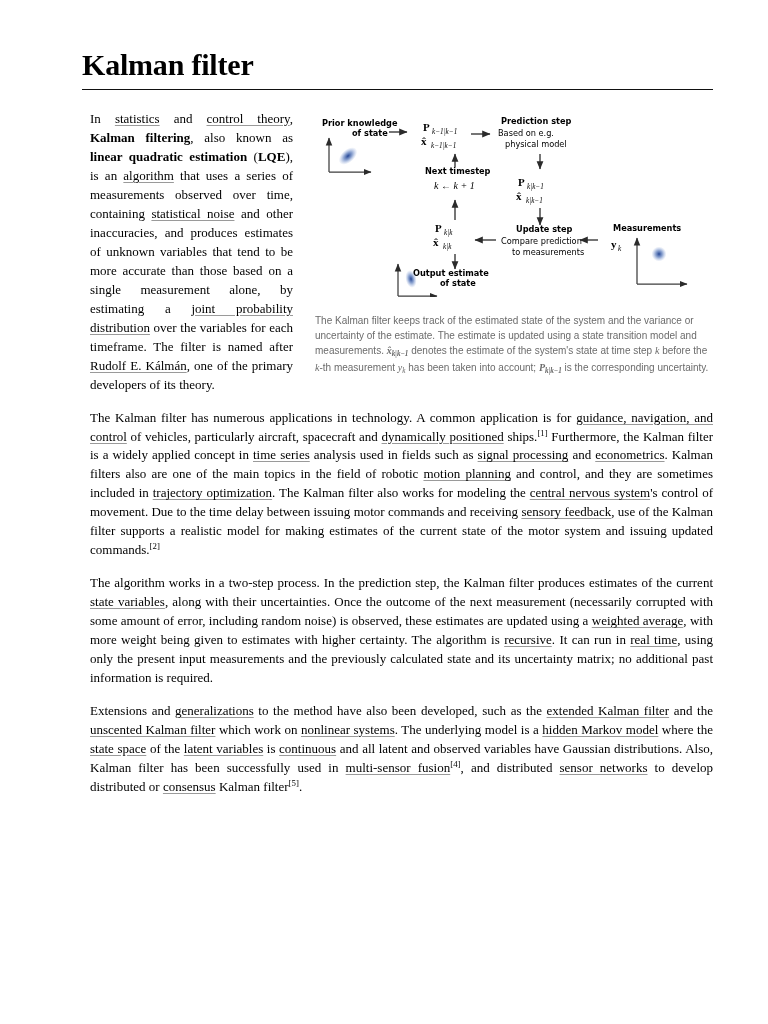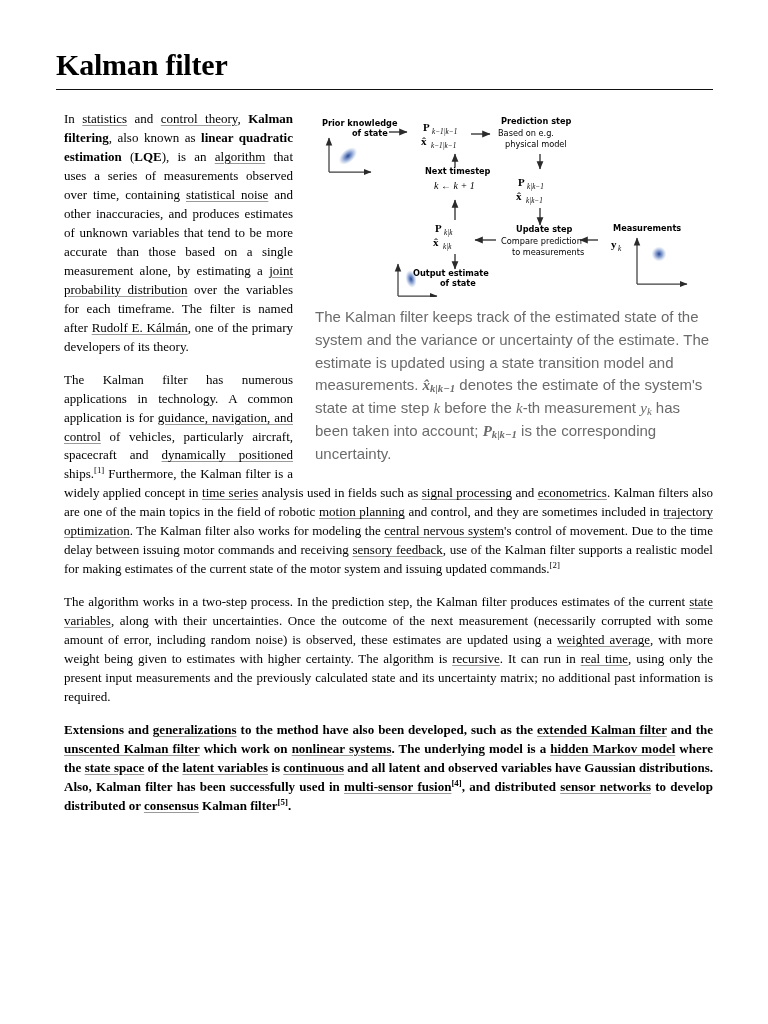--- a/index.html
+++ b/index.html
@@ -12,21 +12,21 @@
     height: 1024px;
     font-family: "Liberation Serif", "DejaVu Serif", serif;
     color: #000000;
     overflow: hidden;
   }
   .page {
     position: relative;
     width: 768px;
     height: 1024px;
     box-sizing: border-box;
-    padding: 48px 55px 0 56px;
+    padding: 48px 55px 0 82px;
   }
 
   
   .title {
     font-family: "Liberation Serif", "DejaVu Serif", serif;
     font-size: 30px;
     font-weight: bold;
     line-height: 1.1;
     letter-spacing: -0.2px;
     margin: 0 0 8px 0;
@@ -47,24 +47,24 @@
     margin: 2px 0 6px 22px;
   }
   .diagram-wrap {
     width: 398px;
     height: 185px;
     position: relative;
   }
   .diagram-wrap svg { display: block; }
   .figcaption {
     font-family: "Liberation Sans", "DejaVu Sans", sans-serif;
-    font-size: 15px;
+    font-size: 10px;
     line-height: 1.52;
     color: #6b6b6b;
-    margin-top: 9px;
+    margin-top: 16px;
     text-align: left;
   }
   .figcaption .mathi {
     font-family: "Liberation Serif", "DejaVu Serif", serif;
     font-style: italic;
   }
   .figcaption .mathb {
     font-family: "Liberation Serif", "DejaVu Serif", serif;
     font-weight: bold;
     font-style: italic;
@@ -75,21 +75,21 @@
   }
 
   
   p.body {
     font-size: 13px;
     line-height: 1.46;
     text-align: justify;
     margin: 0 0 14px 8px;
     hyphens: none;
   }
-  p.body:last-child { margin-bottom: 0; font-weight: bold; }
+  p.body:last-child { margin-bottom: 0; }
   .lnk {
     text-decoration: underline;
     text-decoration-color: #9a9a9a;
     text-underline-offset: 2px;
     color: #000;
   }
   b.bld { font-weight: bold; }
   sup.ref {
     font-size: 0.68em;
     vertical-align: 0.52em;

